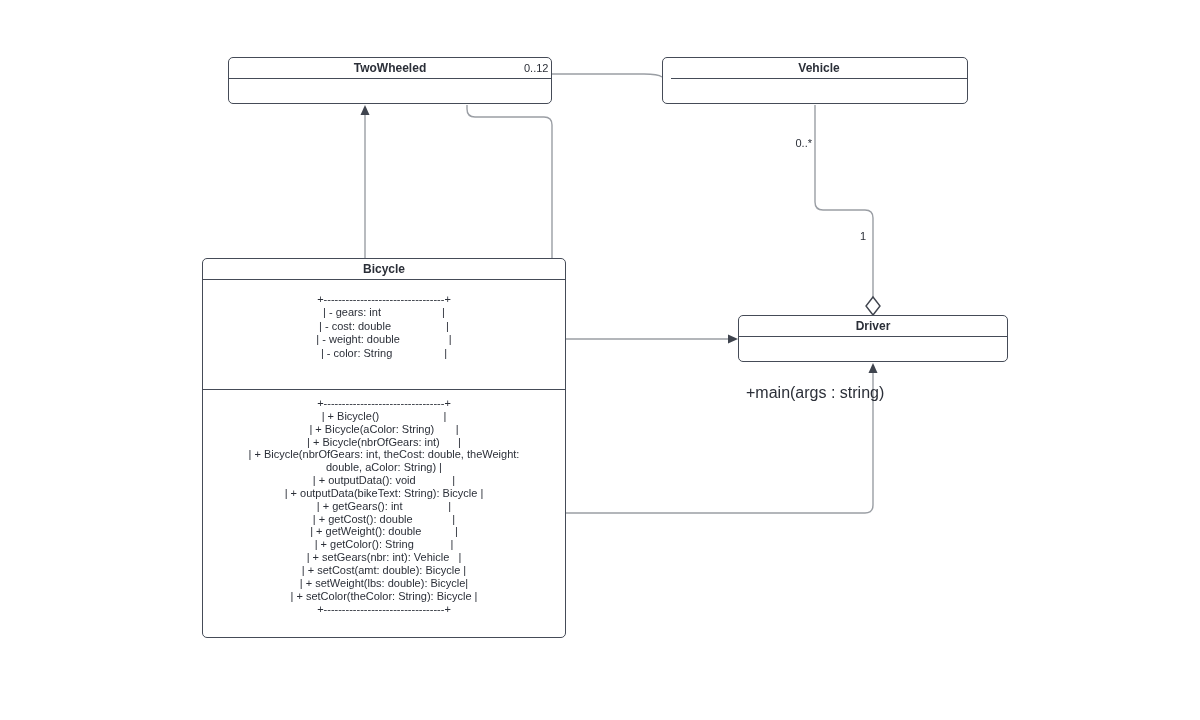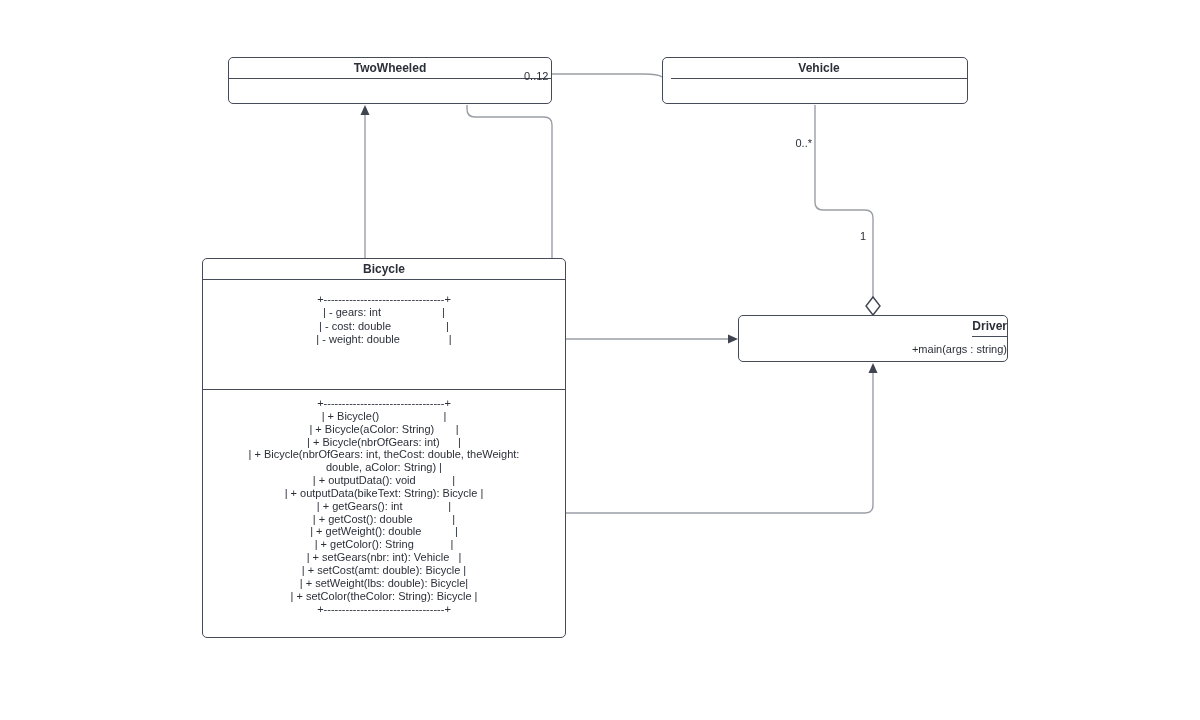--- a/index.html
+++ b/index.html
@@ -74,24 +74,25 @@
     padding-top: 13px;
   }
   .uml-methods {
     flex: 1 1 auto;
     padding-top: 7px;
   }
   .uml-methods .ascii-line {
     line-height: 12.85px;
   }
   .uml-method-left {
-    font-size: 11px;
+    font-size: 16px;
     padding: 6px 0 0 7px;
     text-align: left;
     line-height: 13px;
+    margin-top: 43px;
   }
   .mult-label {
     position: absolute;
     z-index: 3;
     font-size: 11px;
     color: #2b2f38;
   }
 </style>
 </head>
 <body>
@@ -125,20 +126,21 @@
     <div class="uml-body"></div>
   </div>
 
   <div class="uml-class" style="left:202px; top:258px; width:364px; height:380px;">
     <div class="uml-title">Bicycle</div>
     <div class="uml-compartment uml-attrs">
         <div class="ascii-line">+---------------------------------+</div>
         <div class="ascii-line">| - gears: int                    |</div>
         <div class="ascii-line">| - cost: double                  |</div>
         <div class="ascii-line">| - weight: double                |</div>
+        <div class="ascii-line">| - color: String                 |</div>
       </div>
     <div class="uml-compartment uml-methods">
         <div class="ascii-line">+---------------------------------+</div>
         <div class="ascii-line">| + Bicycle()                     |</div>
         <div class="ascii-line">| + Bicycle(aColor: String)       |</div>
         <div class="ascii-line">| + Bicycle(nbrOfGears: int)      |</div>
         <div class="ascii-line">| + Bicycle(nbrOfGears: int, theCost: double, theWeight:</div>
         <div class="ascii-line">double, aColor: String) |</div>
         <div class="ascii-line">| + outputData(): void            |</div>
         <div class="ascii-line">| + outputData(bikeText: String): Bicycle |</div>
@@ -147,22 +149,22 @@
         <div class="ascii-line">| + getWeight(): double           |</div>
         <div class="ascii-line">| + getColor(): String            |</div>
         <div class="ascii-line">| + setGears(nbr: int): Vehicle   |</div>
         <div class="ascii-line">| + setCost(amt: double): Bicycle |</div>
         <div class="ascii-line">| + setWeight(lbs: double): Bicycle|</div>
         <div class="ascii-line">| + setColor(theColor: String): Bicycle |</div>
         <div class="ascii-line">+---------------------------------+</div>
       </div>
   </div>
 
-  <div class="uml-class" style="left:738px; top:315px; width:270px; height:47px;align-items:flex-end;">
+  <div class="uml-class" style="left:738px; top:315px; width:270px; height:47px;">
     <div class="uml-title">Driver</div>
     <div class="uml-body uml-method-left">+main(args : string)</div>
   </div>
 
-  <div class="mult-label" style="left:524px; top:70px;">0..12</div>
+  <div class="mult-label" style="left:524px; top:62px;">0..12</div>
   <div class="mult-label" style="left:786px; top:137px; width:26px; text-align:right;">0..*</div>
   <div class="mult-label" style="left:852px; top:230px; width:14px; text-align:right;">1</div>
 
 </div>
 
 </body></html>

